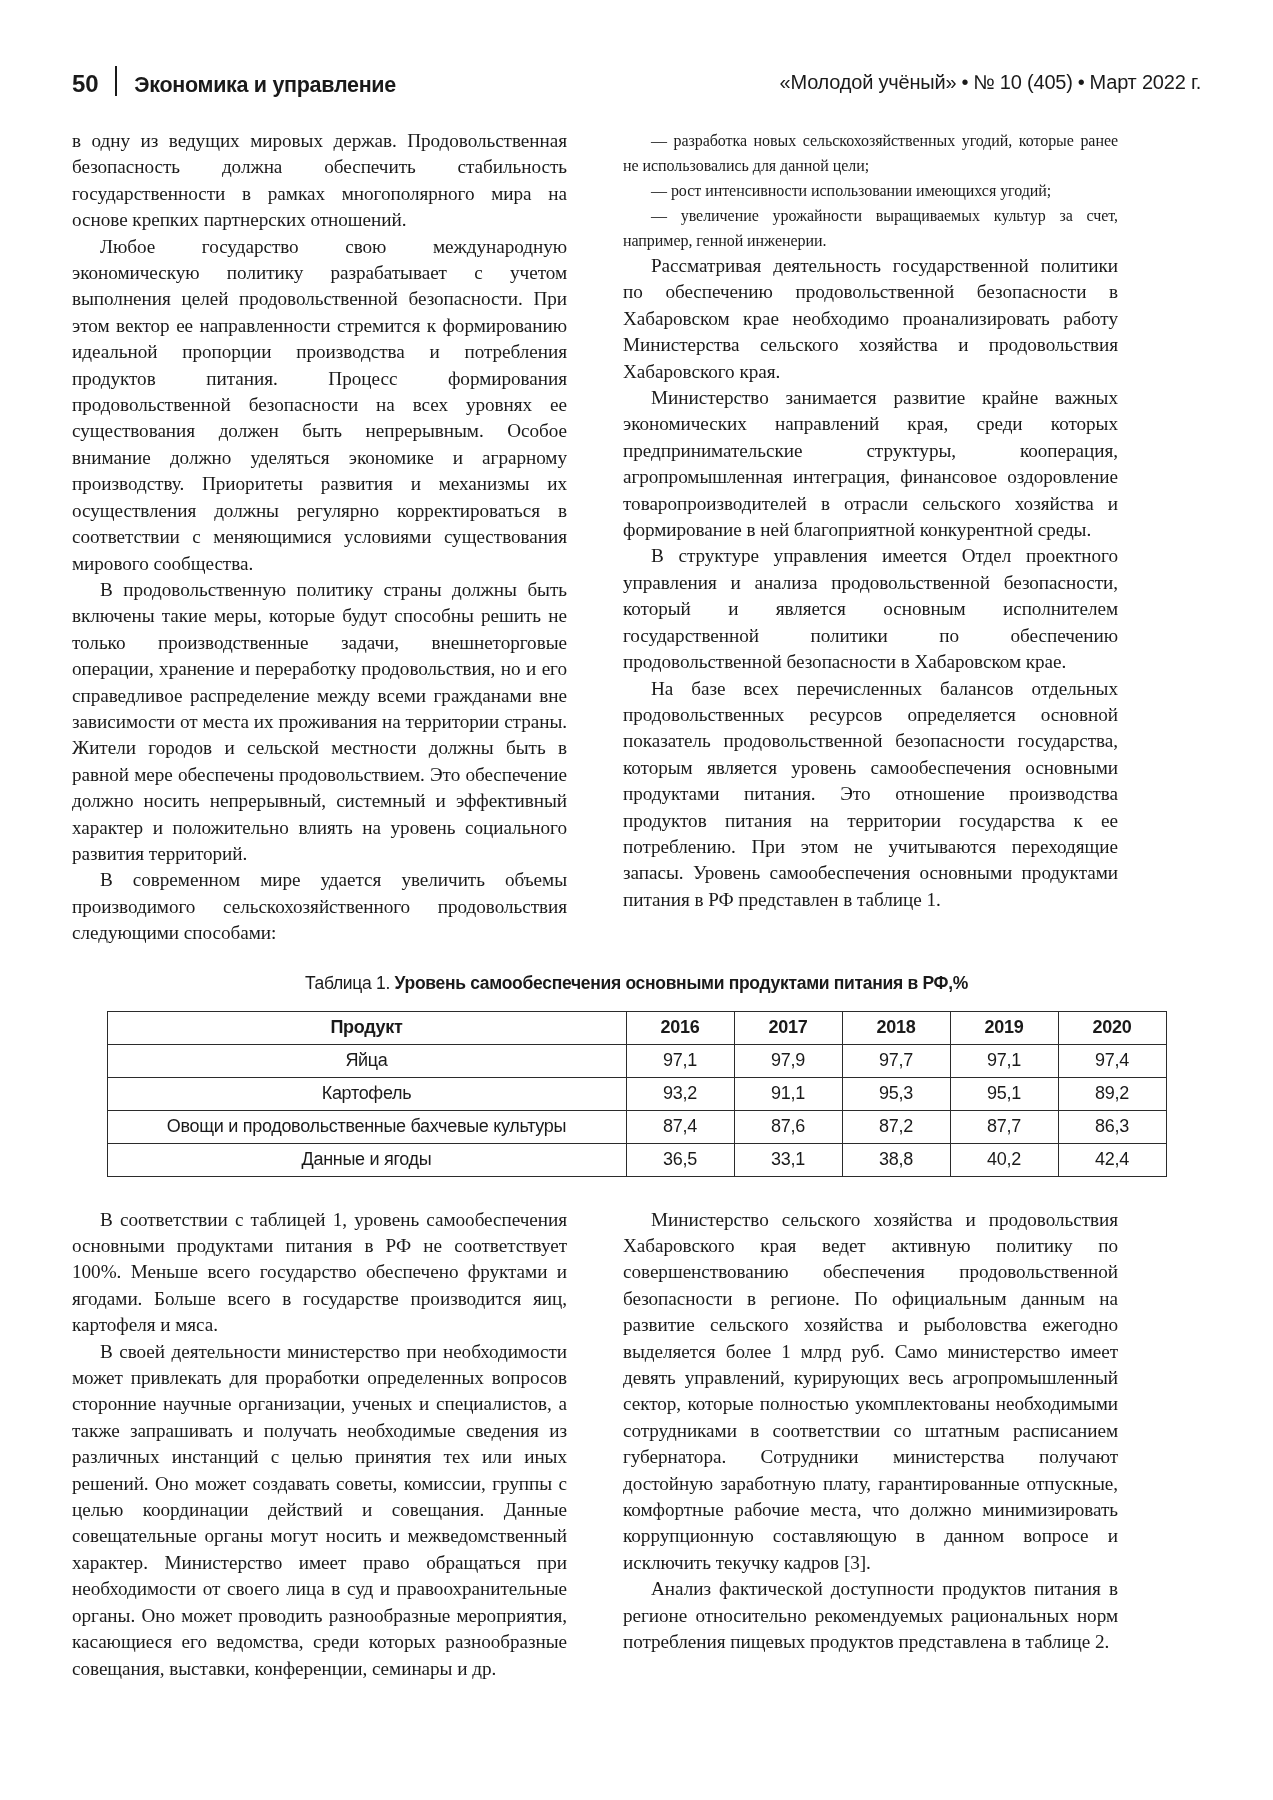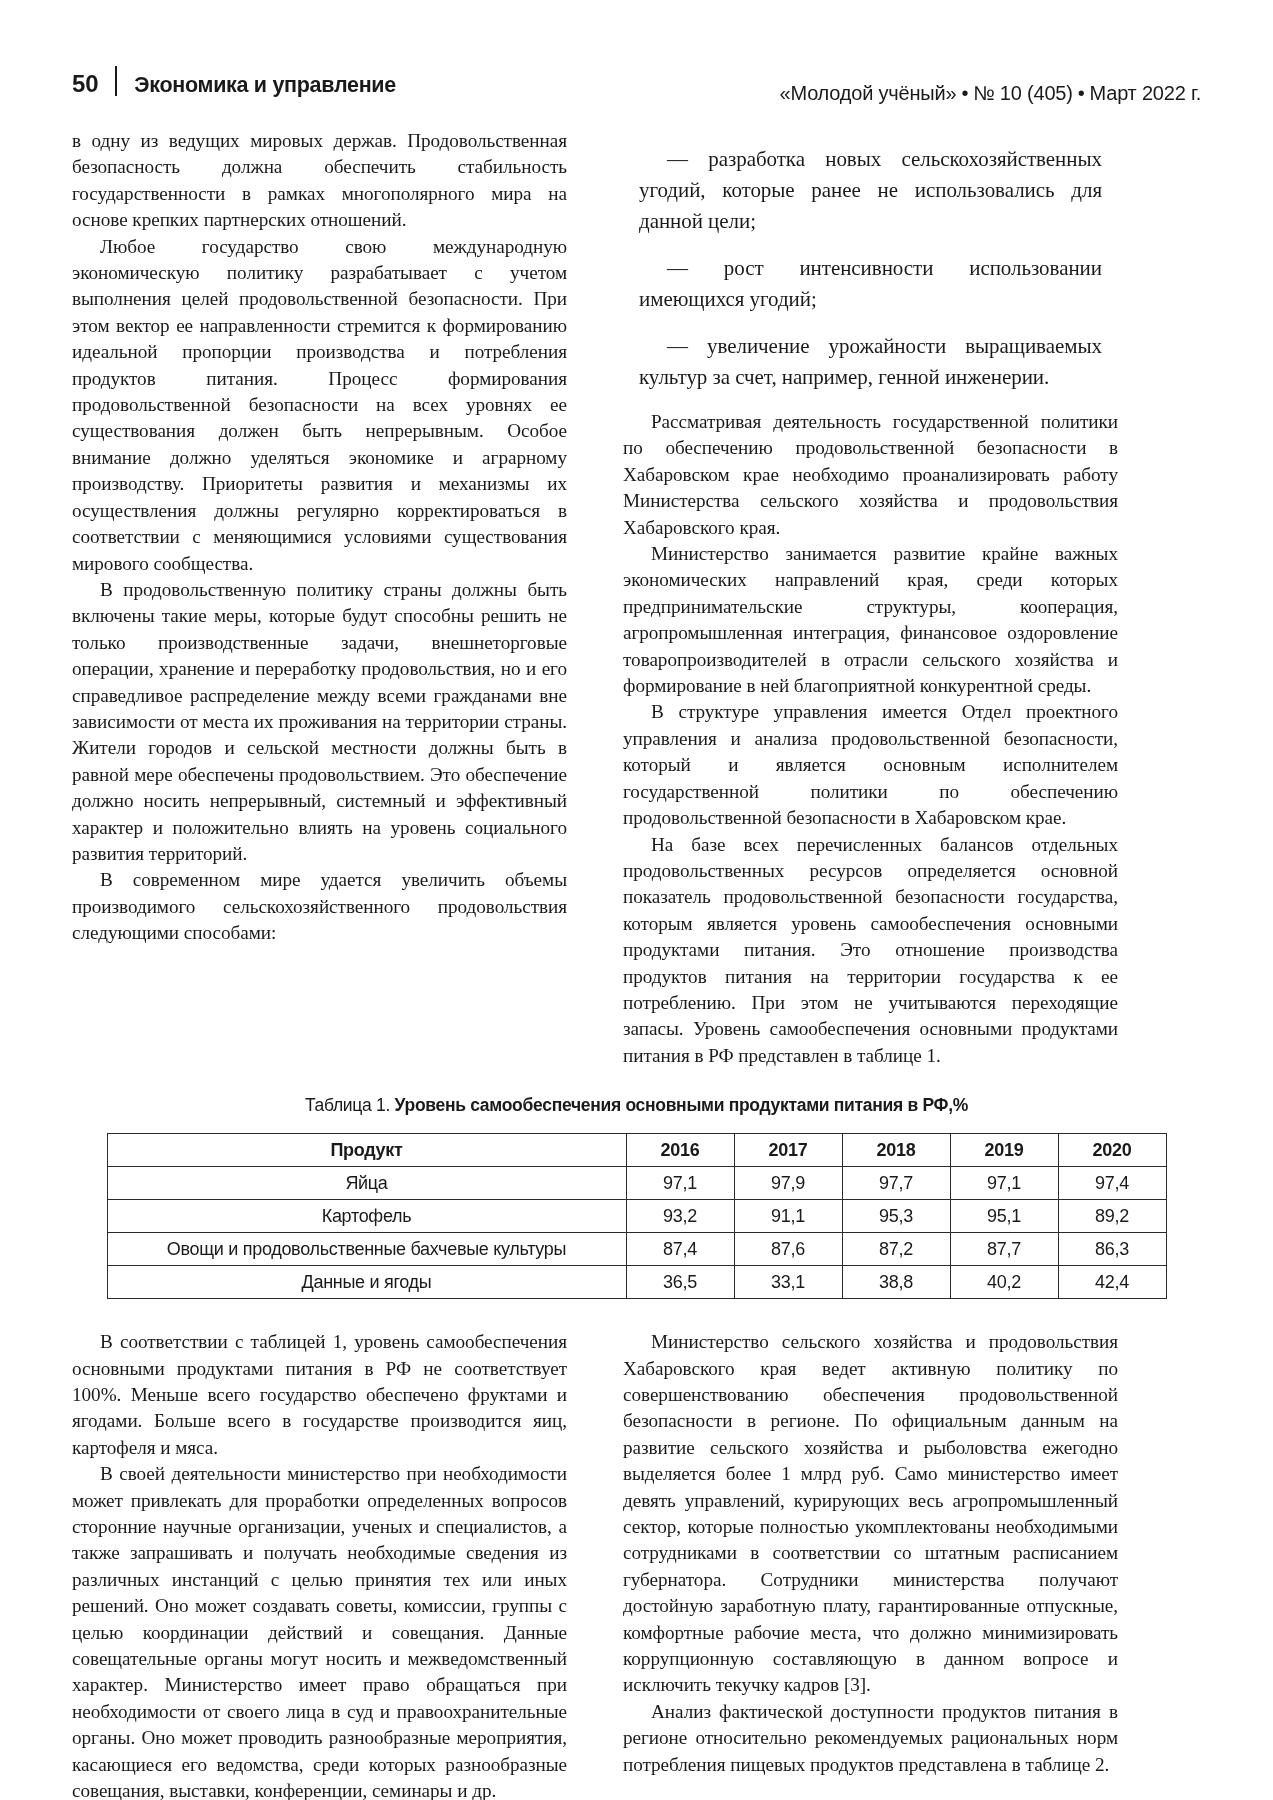--- a/index.html
+++ b/index.html
@@ -58,21 +58,21 @@
     letter-spacing: -0.3px;
   }
   .runhead-right {
     margin-left: auto;
     font-family: "Liberation Sans", "DejaVu Sans", sans-serif;
     font-size: 20px;
     letter-spacing: -0.2px;
     line-height: 1;
     white-space: nowrap;
     position: relative;
-    top: 21px;
+    top: 10px;
   }
   .runhead-right .sep { padding: 0 5px; }
 
   
   .columns {
     display: flex;
     gap: 56px;
     margin-top: 10px;
   }
   .col {
@@ -83,23 +83,23 @@
     margin: 0;
     font-size: 19.2px;
     line-height: 26.4px;
     text-align: justify;
     text-indent: 28px;
     hyphens: manual;
     letter-spacing: -0.05px;
   }
   p.body.noindent { text-indent: 0; }
   p.dash {
-    margin: 16px;
-    font-size: 21px;
-    line-height: 31px;
+    margin: 0;
+    font-size: 16px;
+    line-height: 25px;
     text-align: justify;
     text-indent: 28px;
     letter-spacing: -0.05px;
   }
 
   
   .table-block {
     margin-top: 26px;
   }
   .table-caption {

